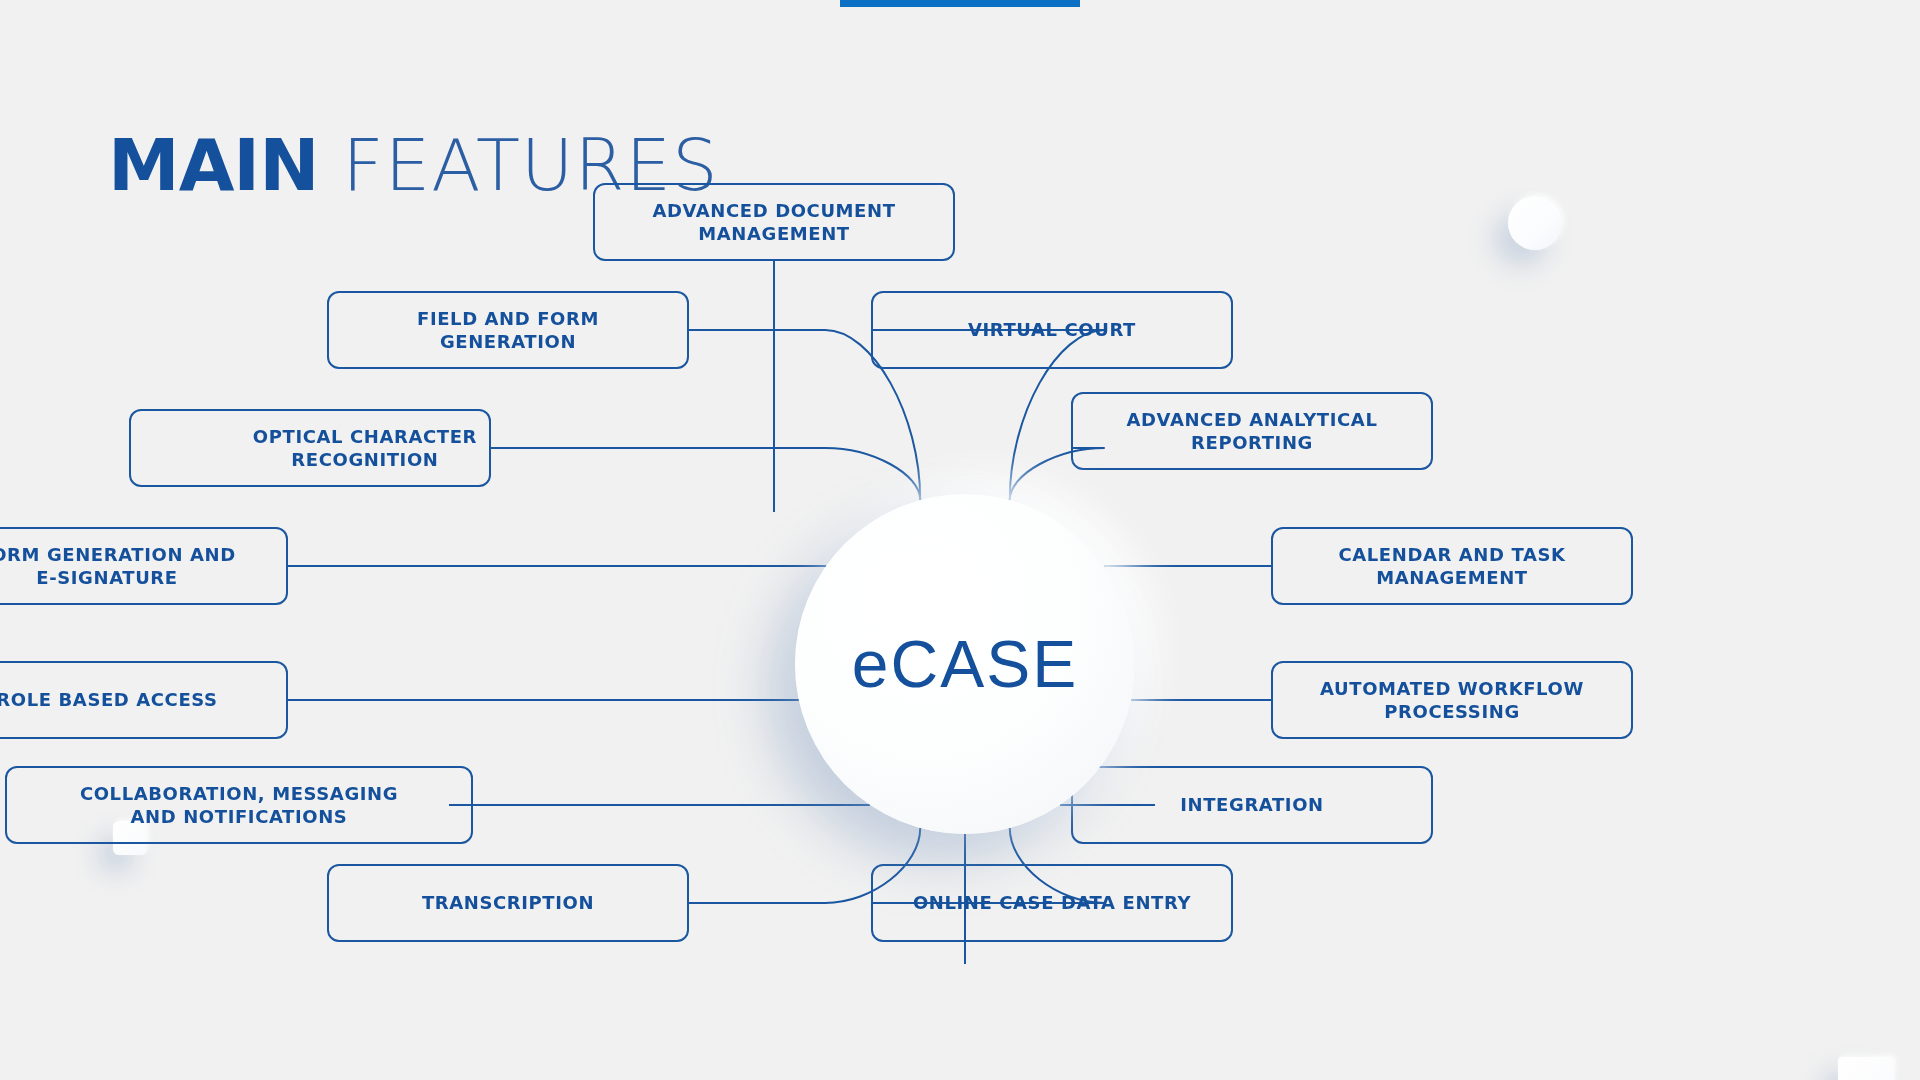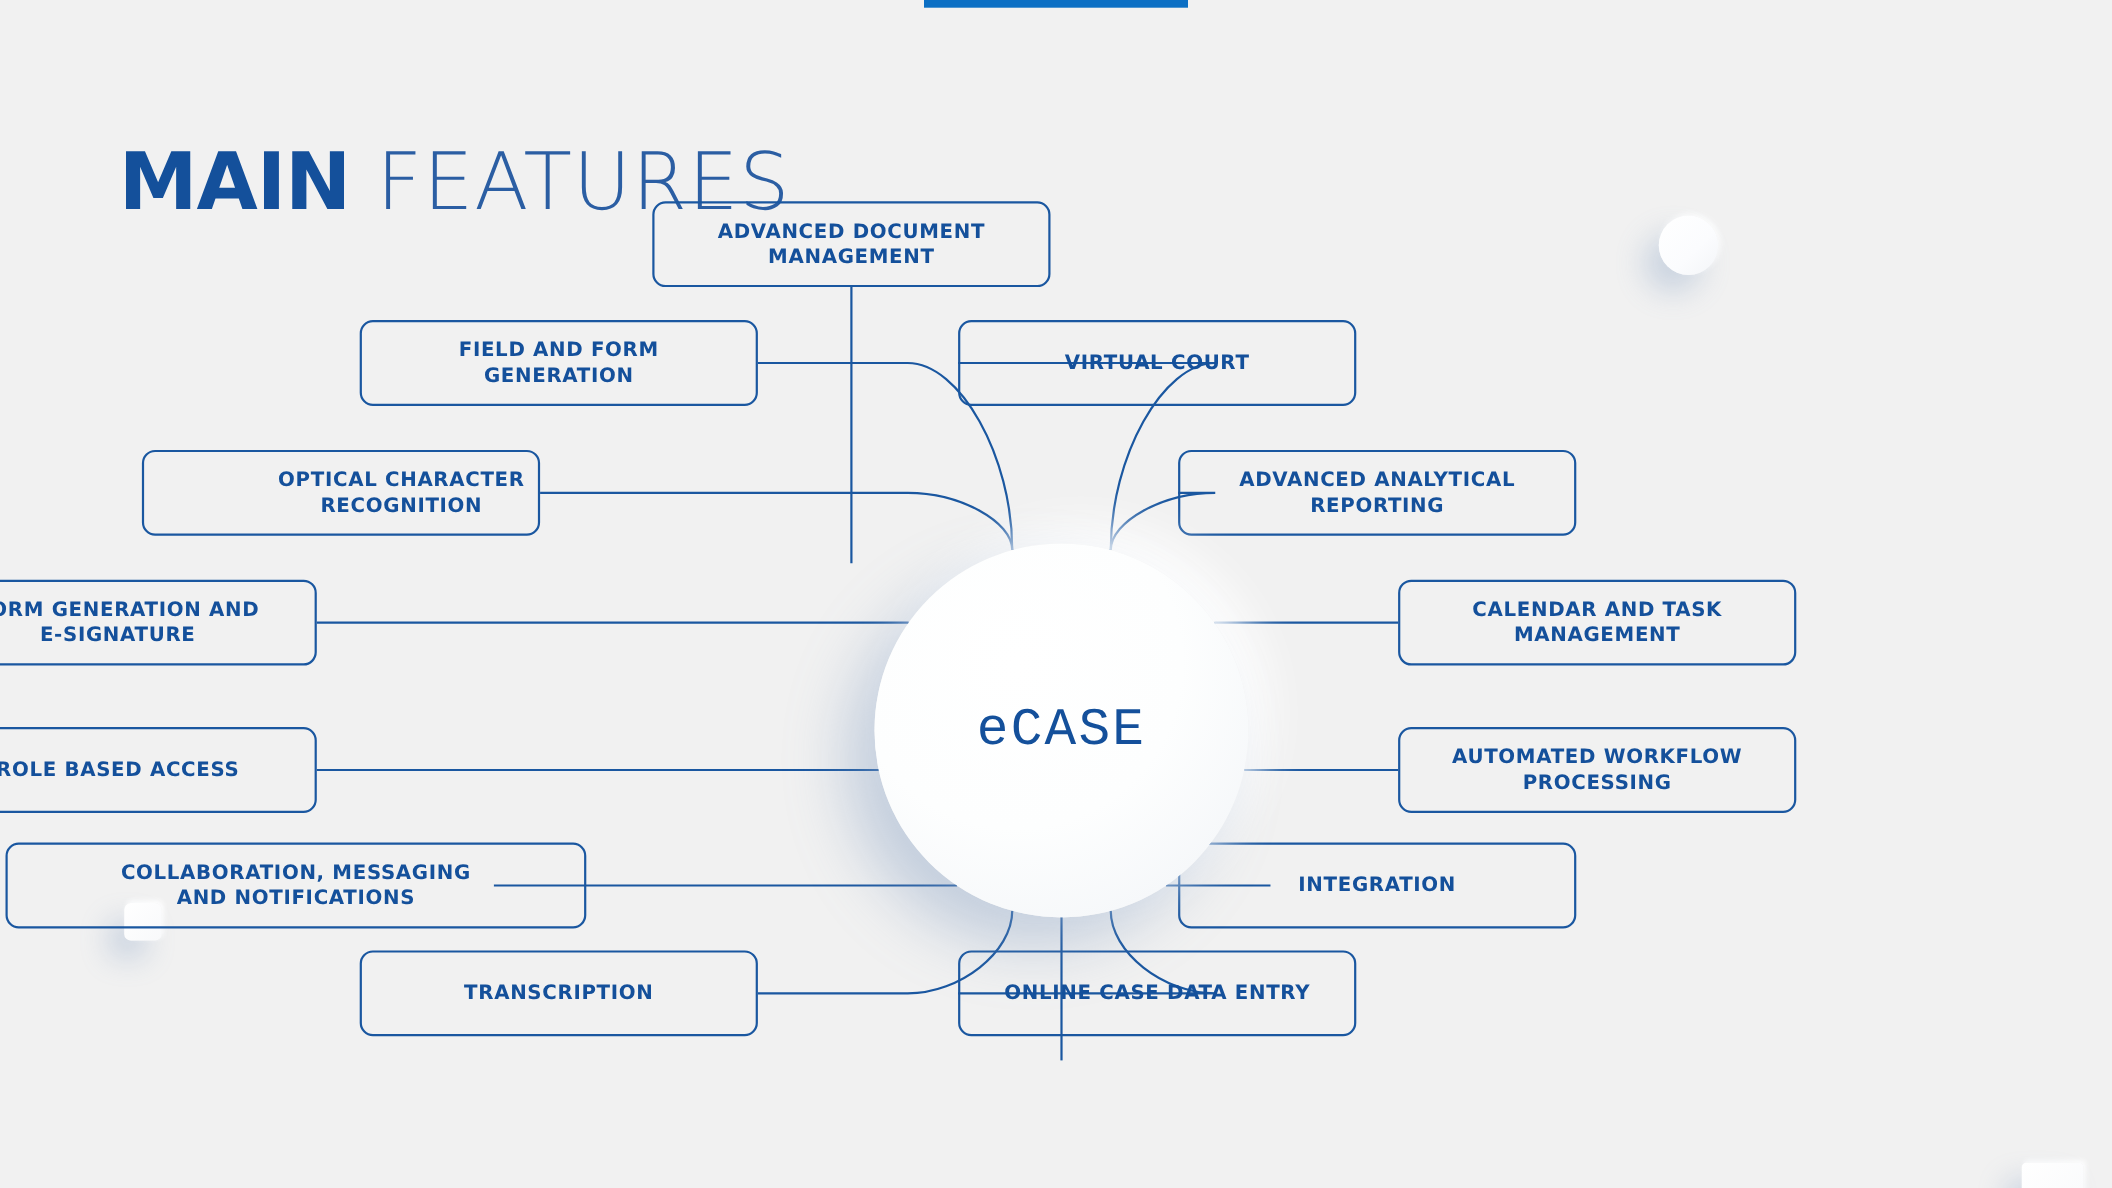--- a/index.html
+++ b/index.html
@@ -35,23 +35,23 @@
     position:absolute;
     left:795px;top:494px;width:340px;height:340px;
     border-radius:50%;
     background:radial-gradient(circle at 38% 32%, #ffffff 0%, #fdfefe 48%, #f6f8fa 78%, #eef1f5 100%);
     box-shadow:-26px 26px 54px rgba(120,150,190,.38),
                18px -16px 40px rgba(255,255,255,.95);
     display:flex;align-items:center;justify-content:center;
     z-index:5;
   }
   .hub-label{
-    font-family:Liberation Mono, monospace;
+    font-family:Liberation Sans, sans-serif;
     font-weight:300;
-    font-size:48px;
+    font-size:66px;
     letter-spacing:2px;
     color:#14509b;
     user-select:none;
     white-space:nowrap;
     text-align:center;
   }
 
   
   .heading{
     position:absolute;left:108px;top:88px;
@@ -143,40 +143,40 @@
         <span>FIELD AND FORM
 GENERATION</span>
       </div>
       <div class="node" style="left: 871px; top: 291px; width: 362px; height: 78px; text-align: right;">
         <span>VIRTUAL COURT</span>
       </div>
       <div class="node" style="left: 129px; top: 409px; width: 362px; height: 78px; justify-content: flex-end;">
         <span>OPTICAL CHARACTER
 RECOGNITION</span>
       </div>
-      <div class="node" style="left: 1071px; top: 409px; width: 362px; height: 78px;">
+      <div class="node" style="left: 1071px; top: 392px; width: 362px; height: 78px;">
         <span>ADVANCED ANALYTICAL
 REPORTING</span>
       </div>
       <div class="node" style="left: -74px; top: 527px; width: 362px; height: 78px;">
         <span>FORM GENERATION AND
 E-SIGNATURE</span>
       </div>
       <div class="node" style="left: 1271px; top: 527px; width: 362px; height: 78px; justify-content: center;">
         <span>CALENDAR AND TASK
 MANAGEMENT</span>
       </div>
       <div class="node" style="left: -74px; top: 661px; width: 362px; height: 78px;">
         <span>ROLE BASED ACCESS</span>
       </div>
       <div class="node" style="left: 1271px; top: 661px; width: 362px; height: 78px;">
         <span>AUTOMATED WORKFLOW
 PROCESSING</span>
       </div>
-      <div class="node" style="left: 5px; top: 766px; width: 528px; height: 78px;">
+      <div class="node" style="left: 5px; top: 766px; width: 468px; height: 78px;">
         <span>COLLABORATION, MESSAGING
 AND NOTIFICATIONS</span>
       </div>
       <div class="node" style="left: 1071px; top: 766px; width: 362px; height: 78px;">
         <span>INTEGRATION</span>
       </div>
       <div class="node" style="left: 327px; top: 864px; width: 362px; height: 78px;">
         <span>TRANSCRIPTION</span>
       </div>
       <div class="node" style="left: 871px; top: 864px; width: 362px; height: 78px;">

